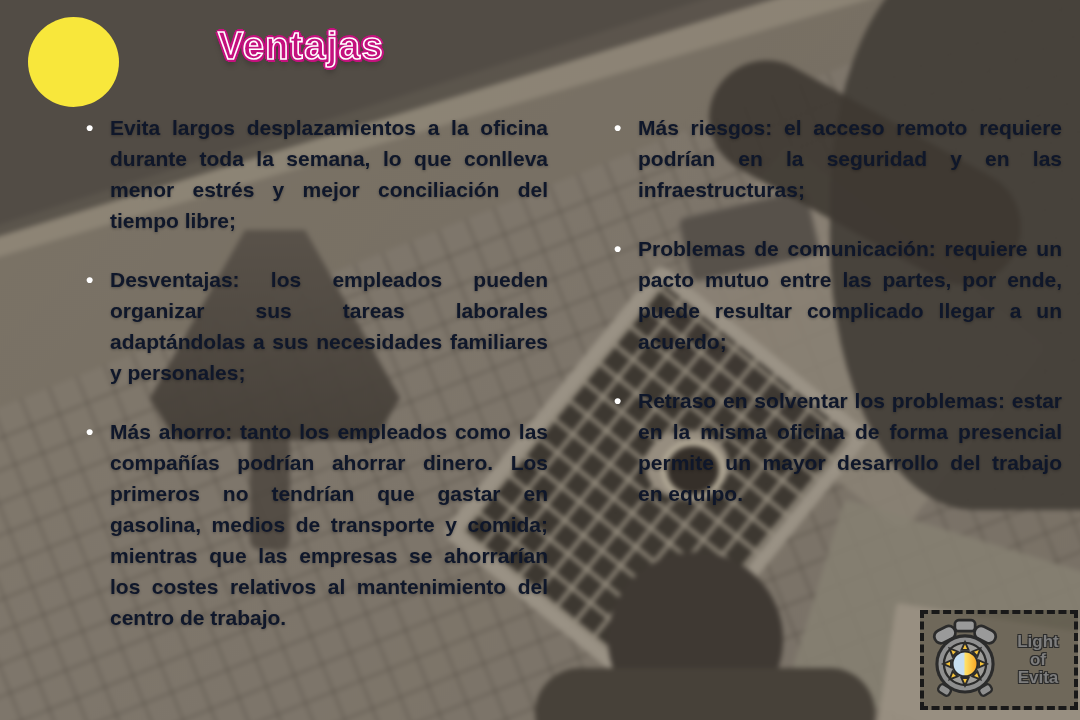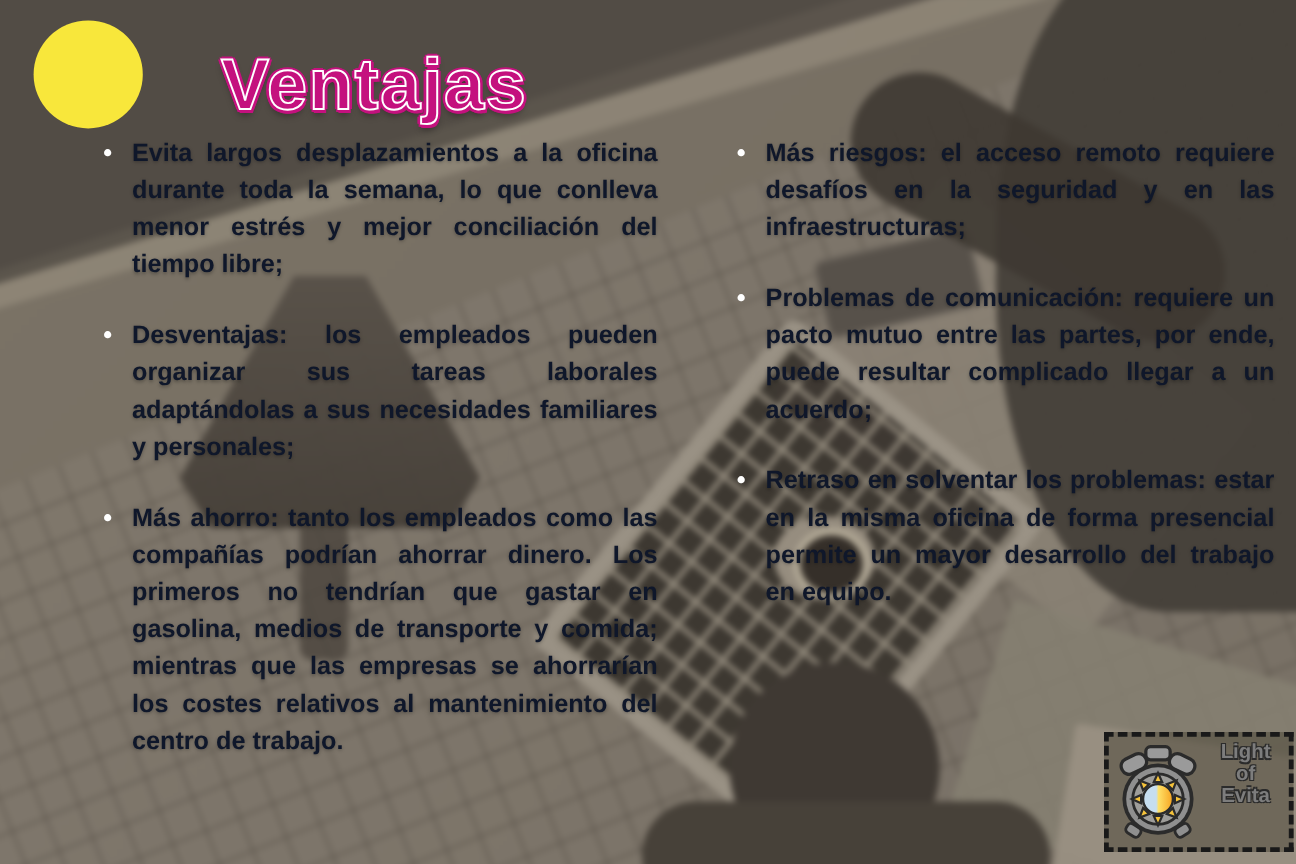--- a/index.html
+++ b/index.html
@@ -39,22 +39,22 @@
   .bg-cup{left:681px;top:460px;width:52px;height:48px;background:#352f29;border-radius:50%;border:6px solid #b2a996;}
   .bg-papers{left:830px;top:560px;width:310px;height:190px;transform:rotate(17deg);background:#868072;border-radius:6px;opacity:.85;}
   .bg-paper-white{left:905px;top:640px;width:230px;height:130px;transform:rotate(9deg);background:#9a9183;border-radius:4px;opacity:.9;}
   .bg-phone-bottom{left:688px;top:620px;width:92px;height:118px;transform:rotate(13deg);background:#aaa295;border-radius:14px;}
   .bg-head{left:628px;top:572px;width:175px;height:175px;background:#3f3933;border-radius:50%;}
   .bg-shoulders{left:555px;top:688px;width:340px;height:90px;background:#474139;border-radius:45px;}
   
   .sun-circle{position:absolute;left:28px;top:17px;width:91px;height:90px;border-radius:50%;background:#f8e73b;}
   
   .title{
-    position:absolute;top:24px;text-align:center;margin:12px;
-    font-size:60px;font-weight:bold;letter-spacing:1.5px;
+    position:absolute;top:24px;text-align:center;margin:1px;
+    font-size:38px;font-weight:bold;letter-spacing:1.5px;
     color:#c4117e;
     -webkit-text-stroke:1.6px #ffffff;
     text-shadow:
       -3px 0 0 #c4117e, 3px 0 0 #c4117e, 0 -3px 0 #c4117e, 0 3px 0 #c4117e,
       -2px -2px 0 #c4117e, 2px -2px 0 #c4117e, -2px 2px 0 #c4117e, 2px 3px 0 #c4117e,
       0 5px 6px rgba(0,0,0,.35);
   }
   .title-left{left:20px;width:560px;}
   .title-right{left:545px;width:510px;}
   
@@ -64,21 +64,21 @@
   .bullets li{display:flex;margin:0 0 28px 0;}
   .dot{flex:0 0 24px;color:#ffffff;font-size:21px;font-weight:bold;line-height:31px;}
   .btxt{
     flex:1;color:#0f172a;font-size:21px;font-weight:bold;line-height:31px;
     text-align:justify;text-shadow:0 1px 3px rgba(0,0,0,.3);
   }
   
   .logo{
     position:absolute;right:2px;bottom:10px;width:158px;height:100px;
     border:4px dashed #191919;background:rgba(78,72,58,.55);
-    box-sizing:border-box;display:flex;align-items:flex-start;padding:4px 2px;
+    box-sizing:border-box;display:flex;align-items:center;padding:4px 2px;
   }
   .logo svg{flex:0 0 78px;height:88px;}
   .logo-text{flex:1;text-align:center;color:#7d7d7d;font-weight:bold;font-size:17px;line-height:1.05;
     text-shadow:-1px -1px 0 #2b2b2b,1px -1px 0 #2b2b2b,-1px 1px 0 #2b2b2b,1px 1px 0 #2b2b2b;}
   .logo-text span{display:block;}
 </style>
 </head>
 <body>
 
 <div class="canvas">
@@ -121,21 +121,21 @@
         <span class="btxt">Desventajas: los empleados pueden organizar sus tareas laborales adaptándolas a sus necesidades familiares y personales;</span>
       </li>
       <li>
         <span class="dot">•</span>
         <span class="btxt">Más ahorro: tanto los empleados como las compañías podrían ahorrar dinero. Los primeros no tendrían que gastar en gasolina, medios de transporte y comida; mientras que las empresas se ahorrarían los costes relativos al mantenimiento del centro de trabajo.</span>
       </li>
     </ul>
   <ul class="bullets bullets-right">
       <li>
         <span class="dot">•</span>
-        <span class="btxt">Más riesgos: el acceso remoto requiere desafíos en la seguridad y en las infraestructuras;</span>
+        <span class="btxt">Más riesgos: el acceso remoto requiere podrían en la seguridad y en las infraestructuras;</span>
       </li>
       <li>
         <span class="dot">•</span>
         <span class="btxt">Problemas de comunicación: requiere un pacto mutuo entre las partes, por ende, puede resultar complicado llegar a un acuerdo;</span>
       </li>
       <li>
         <span class="dot">•</span>
         <span class="btxt">Retraso en solventar los problemas: estar en la misma oficina de forma presencial permite un mayor desarrollo del trabajo en equipo.</span>
       </li>
     </ul>

